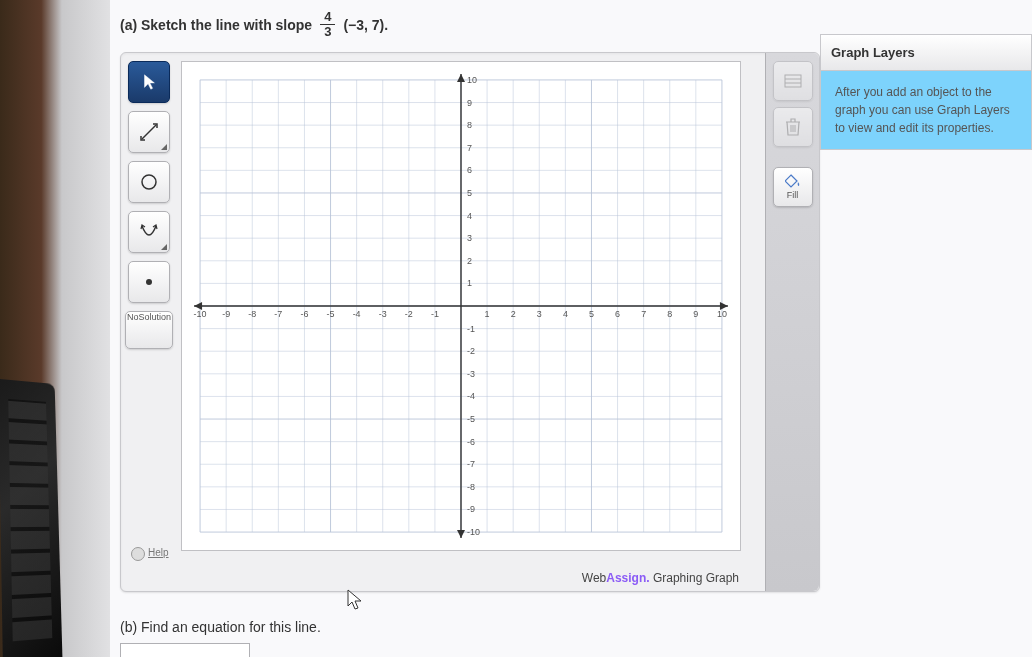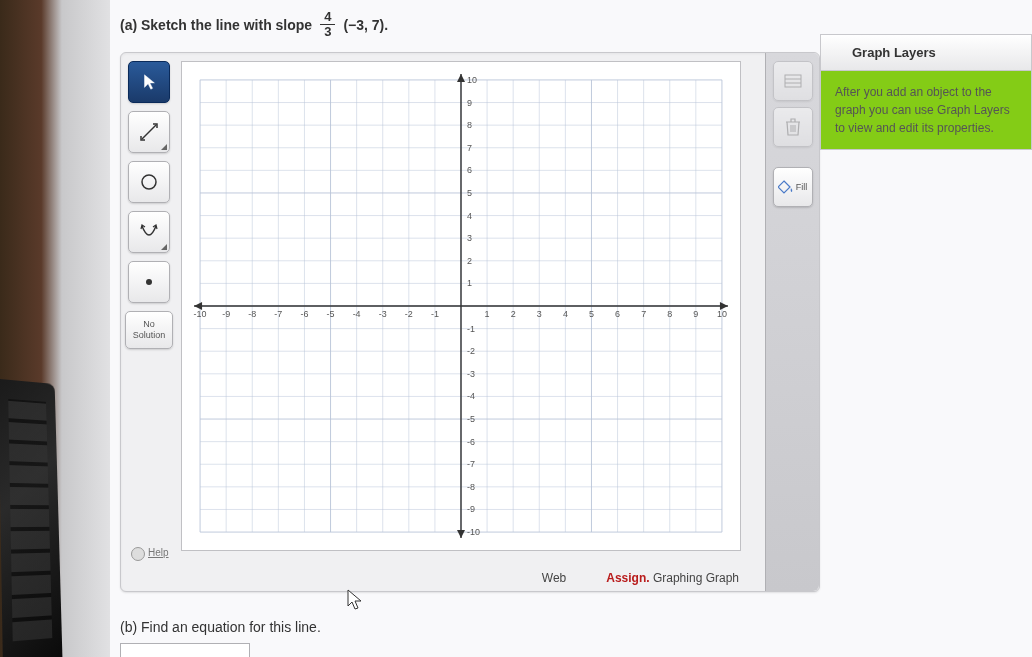--- a/index.html
+++ b/index.html
@@ -105,21 +105,21 @@
     }
     .no-solution-btn {
       width: 48px;
       height: 38px;
       background: linear-gradient(#ffffff, #e8e8ea);
       border: 1px solid #b0b0b4;
       border-radius: 5px;
       font-size: 9px;
       text-align: center;
       display:flex;
-      flex-direction:column;
+      flex-direction:row;
       justify-content:center;
       color: #555;
       cursor: pointer;
       box-shadow: 0 1px 2px rgba(0,0,0,0.15);
       line-height: 1.2;
     }
     .help-link {
       position: absolute;
       bottom: 30px;
       left: 10px;
@@ -151,73 +151,73 @@
       position: relative;
     }
     .grid-svg { width: 100%; height: 100%; display: block; }
     .footer-brand {
       position: absolute;
       bottom: 6px;
       right: 80px;
       font-size: 12px;
       color: #444;
     }
-    .footer-brand b { color: #b91c1c; margin-left: 40px; }
+    .footer-brand b { color: #8b5cf6; }
     .right-toolbar {
       width: 54px;
       padding: 8px 6px;
       background: linear-gradient(#d8d8dc, #c8c8cc);
       border-left: 1px solid #b0b0b4;
       border-radius: 0 6px 6px 0;
       display: flex;
       flex-direction: column;
       align-items: center;
       gap: 6px;
     }
     .right-btn {
       width: 40px;
       height: 40px;
       background: linear-gradient(#ffffff, #e8e8ea);
       border: 1px solid #b0b0b4;
       border-radius: 5px;
       display: flex;
-      flex-direction: row;
+      flex-direction: column;
       align-items: center;
       justify-content: center;
       cursor: pointer;
       box-shadow: 0 1px 2px rgba(0,0,0,0.15);
       font-size: 9px;
       color: #555;
       gap: 2px;
     }
     .right-btn.disabled { opacity: 0.5; cursor: default; }
     .right-spacer { flex: 1; }
     .side-panel {
       position: absolute;
       left: 820px;
       top: 34px;
       right: 0;
       background: #f0f0f2;
     }
     .side-panel-header {
       background: linear-gradient(#ffffff, #e8e8ea);
-      padding: 10px 31px;
+      padding: 10px 10px;
       font-weight: bold;
       font-size: 13px;
       color: #333;
       border: 1px solid #c8c8cc;
     }
     .side-panel-body {
       padding: 12px 14px;
       font-size: 12px;
       color: #555;
       line-height: 1.5;
       border: 1px solid #c8c8cc;
       border-top: none;
-      background: #84cc16;
+      background: #7dd3fc;
     }
     .part-b {
       margin-top: 27px;
       font-size: 14px;
       color: #333;
     }
     .answer-box {
       margin-top: 8px;
       width: 130px;
       height: 32px;

